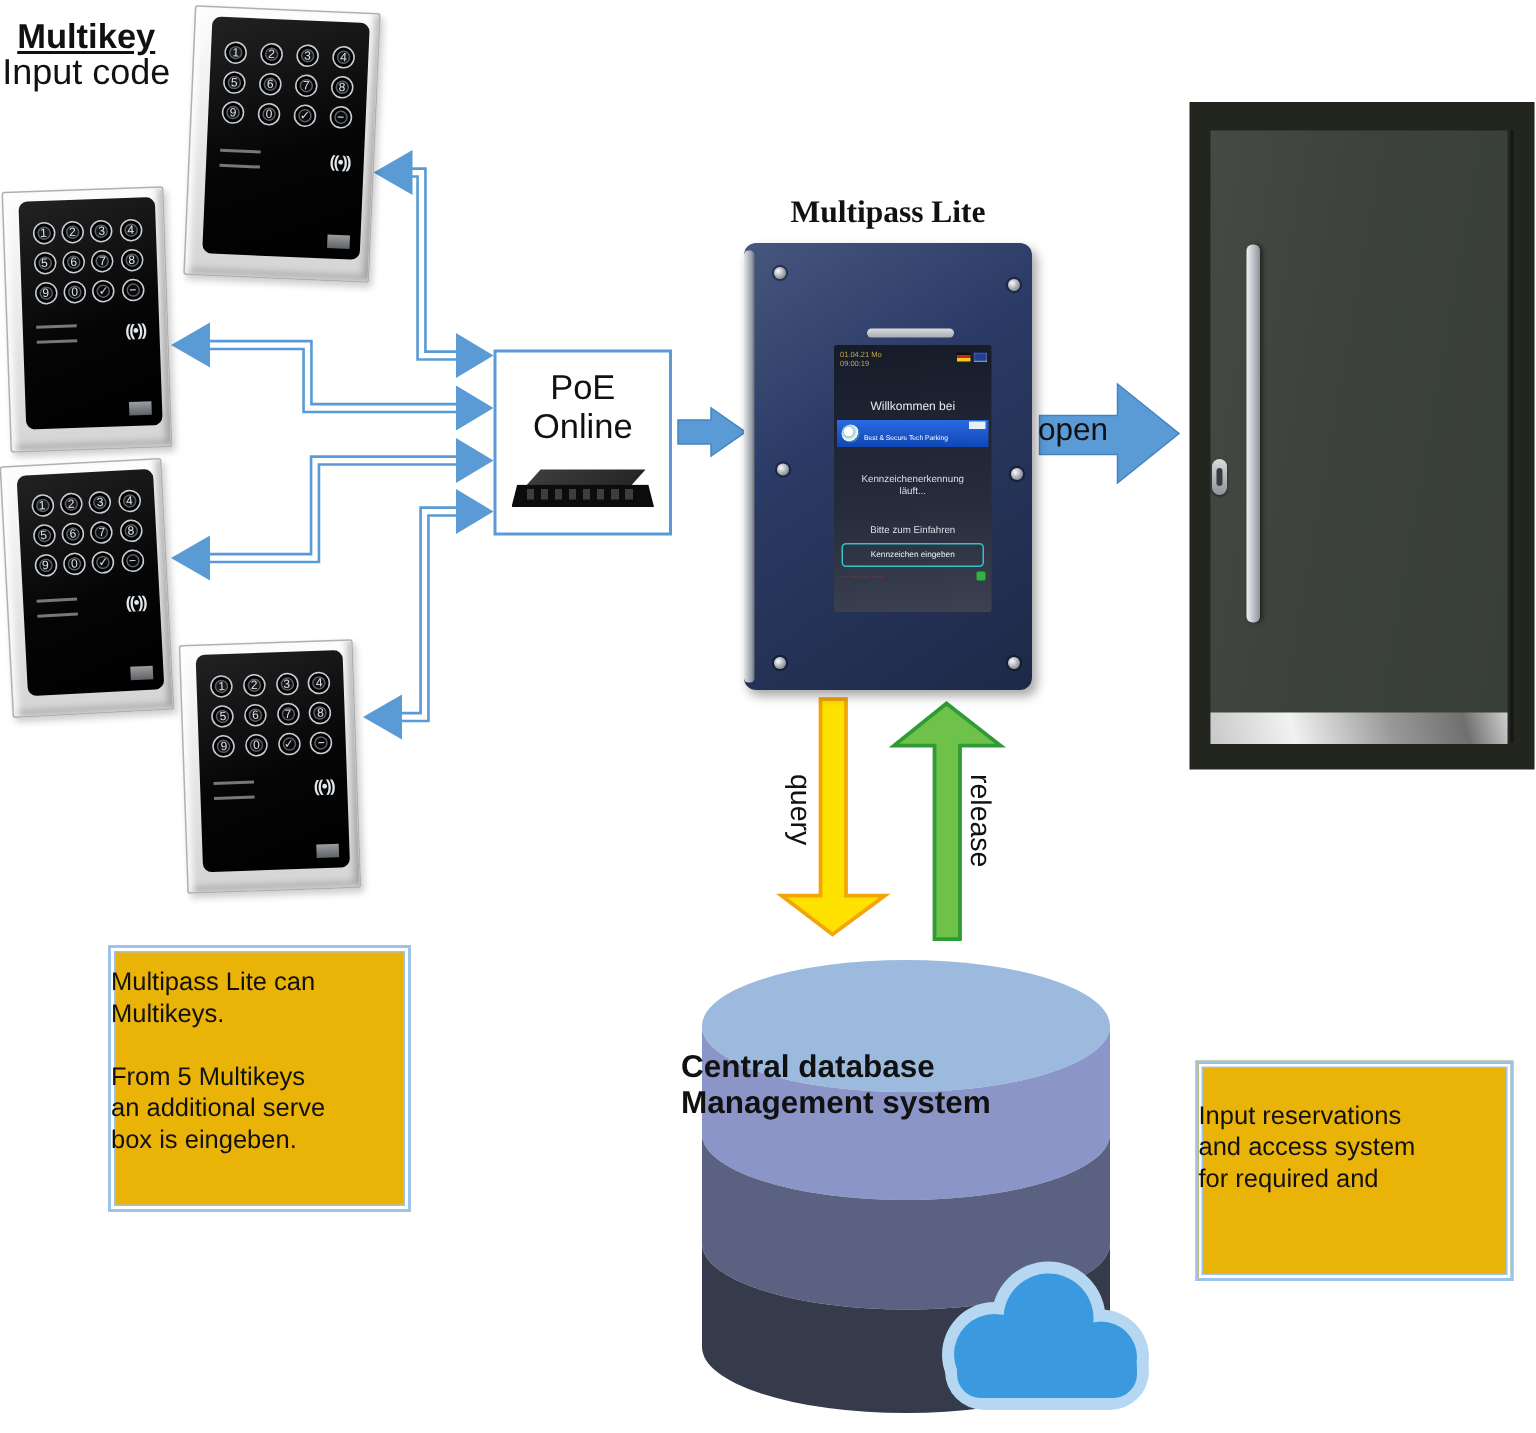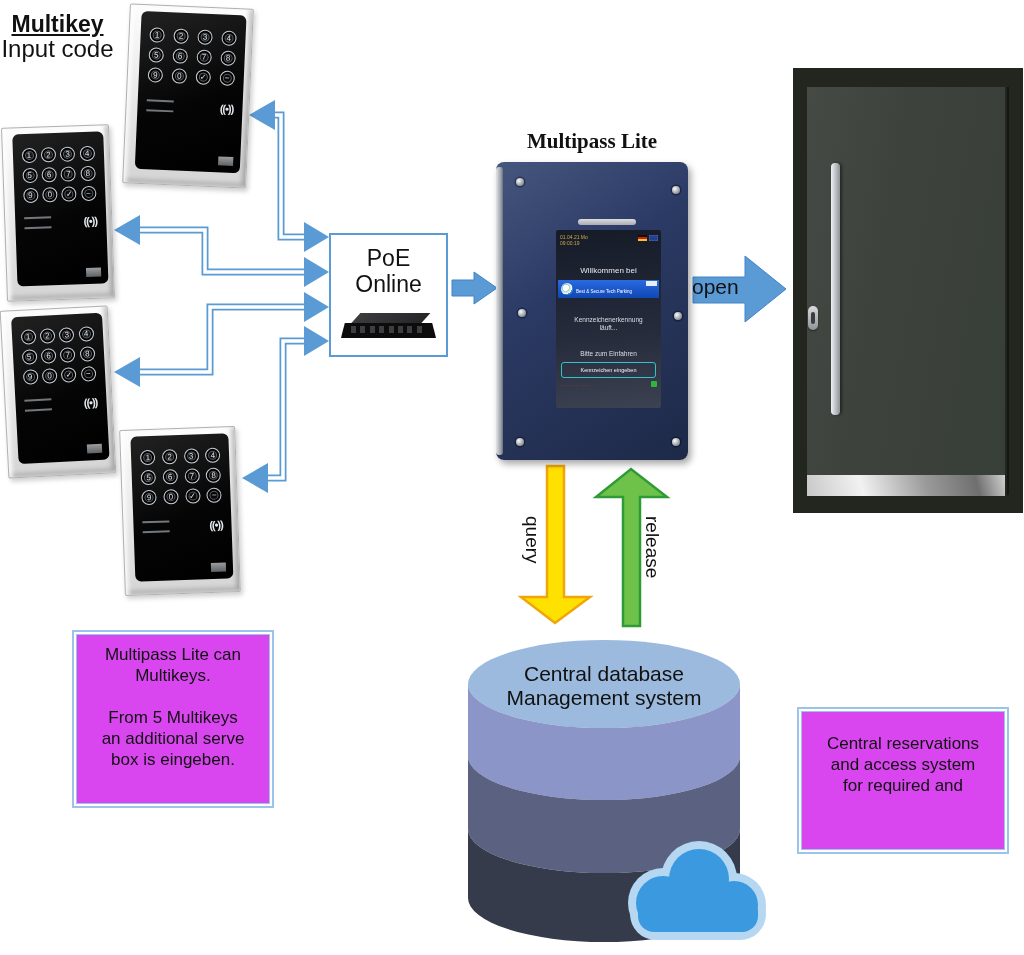--- a/index.html
+++ b/index.html
@@ -11,26 +11,26 @@
   
   .hdr{left:0;top:12px;width:115px;text-align:center;z-index:2;}
   .hdr .t1{font-size:23px;font-weight:bold;line-height:25px;text-decoration:underline;}
   .hdr .t2{font-size:24px;line-height:23px;}
   .lbl{z-index:3;font-size:21px;}
   .open-lbl{left:692px;top:243px;width:52px;margin-top:32px;}
   .rot-lbl{writing-mode:vertical-rl;font-size:19px;z-index:3;}
   .query-lbl{left:521px;top:516px;height:70px;}
   .release-lbl{left:641px;top:516px;height:84px;}
   .mp-lbl{left:496px;top:129px;width:192px;text-align:center;font-weight:bold;font-size:21px;z-index:3;font-family:Liberation Serif, serif;}
-  .db-lbl{left:454px;top:662px;width:300px;text-align:center;font-weight:normal;font-size:21px;line-height:24px;z-index:3;}
-
-  
-  .note{z-index:2;background:#d946ef;border:2px solid #9cc3ea;
+  .db-lbl{left:454px;top:700px;width:300px;font-weight:bold;font-size:21px;line-height:24px;z-index:3;}
+
+  
+  .note{z-index:2;background:#eab308;border:2px solid #9cc3ea;
         box-shadow:inset 0 0 0 2px #fff, inset 0 0 0 3px #9cc3ea;
-        text-align:center;font-size:17px;line-height:21px;}
+        text-align:left;font-size:17px;line-height:21px;}
   .note-left{left:72px;top:630px;width:202px;height:178px;padding-top:12px;box-sizing:border-box;}
   .note-right{left:797px;top:707px;width:212px;height:147px;padding-top:24px;box-sizing:border-box;}
   .note .gap{height:21px;}
 
   
   .keypad{z-index:2;background:linear-gradient(180deg,#fdfdfd,#d4d4d4);
           border:1px solid #b0b0b0;border-radius:2px;
           box-shadow:inset 3px 0 4px rgba(255,255,255,.9), inset -3px -3px 5px rgba(0,0,0,.25), 2px 3px 5px rgba(0,0,0,.2);}
   .kp1{left:126px;top:6px;width:122px;height:178px;transform:rotate(2.5deg);}
   .kp2{left:4px;top:126px;width:106px;height:172px;transform:rotate(-2deg);}
@@ -339,18 +339,18 @@
 
   <div class="abs note note-left">
     <div>Multipass Lite can</div>
     <div>Multikeys.</div>
     <div class="gap"></div>
     <div>From 5 Multikeys</div>
     <div>an additional serve</div>
     <div>box is eingeben.</div>
   </div>
   <div class="abs note note-right">
-    <div>Central reservations</div>
+    <div>Input reservations</div>
     <div>and access system</div>
     <div>for required and</div>
   </div>
 
 </div>
 
 </body></html>

